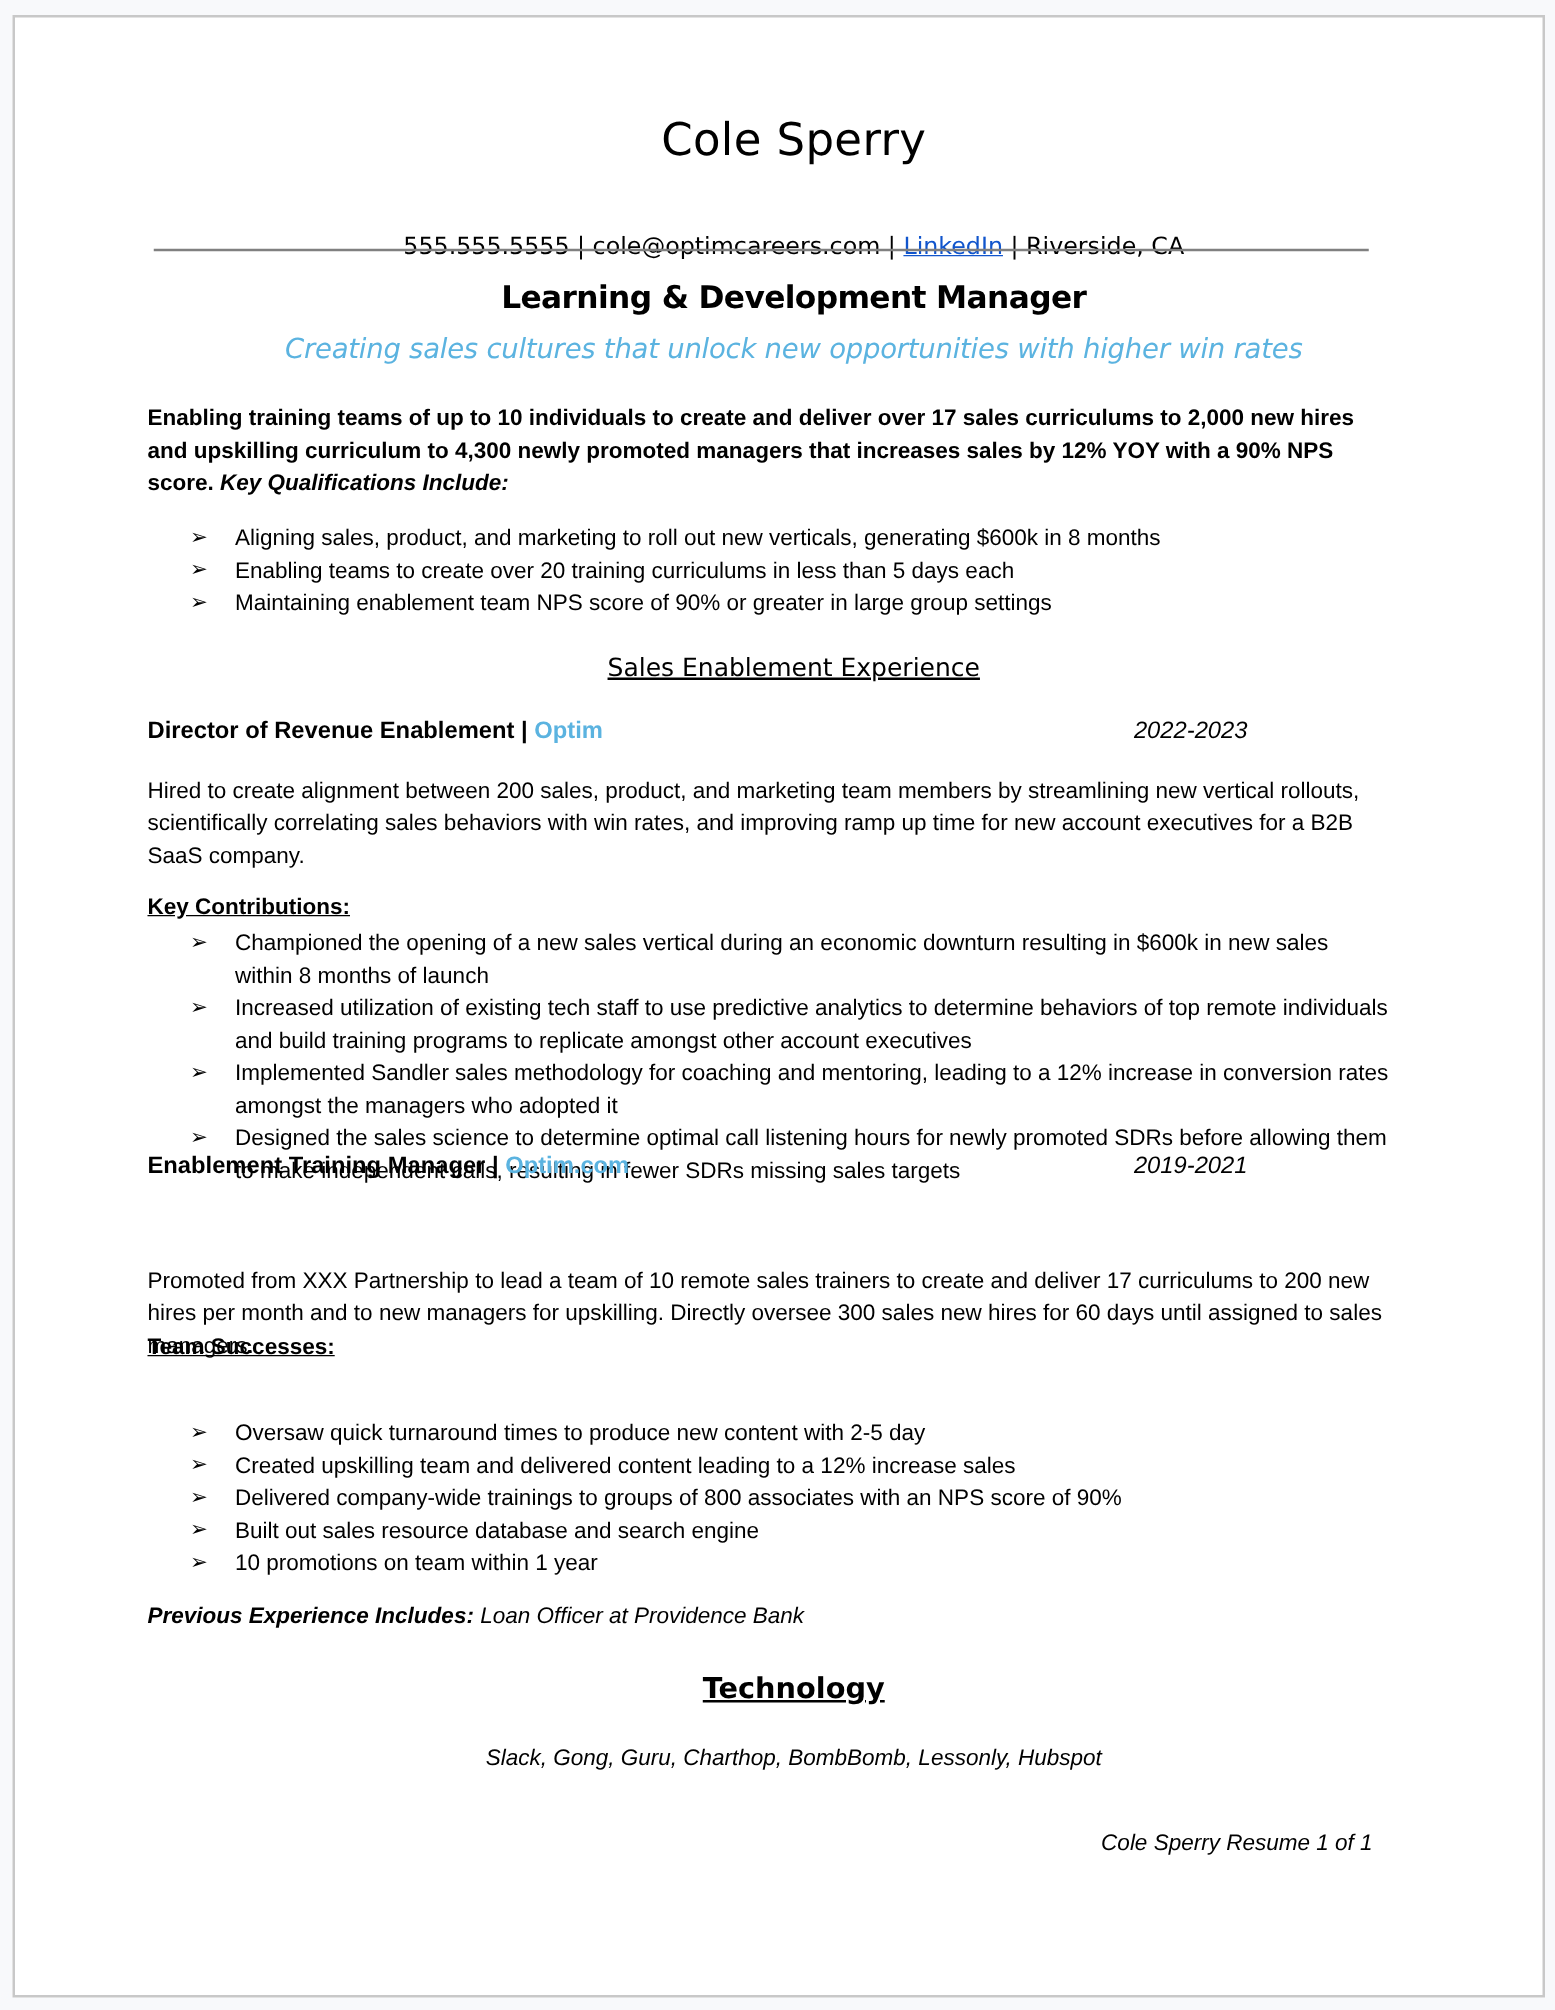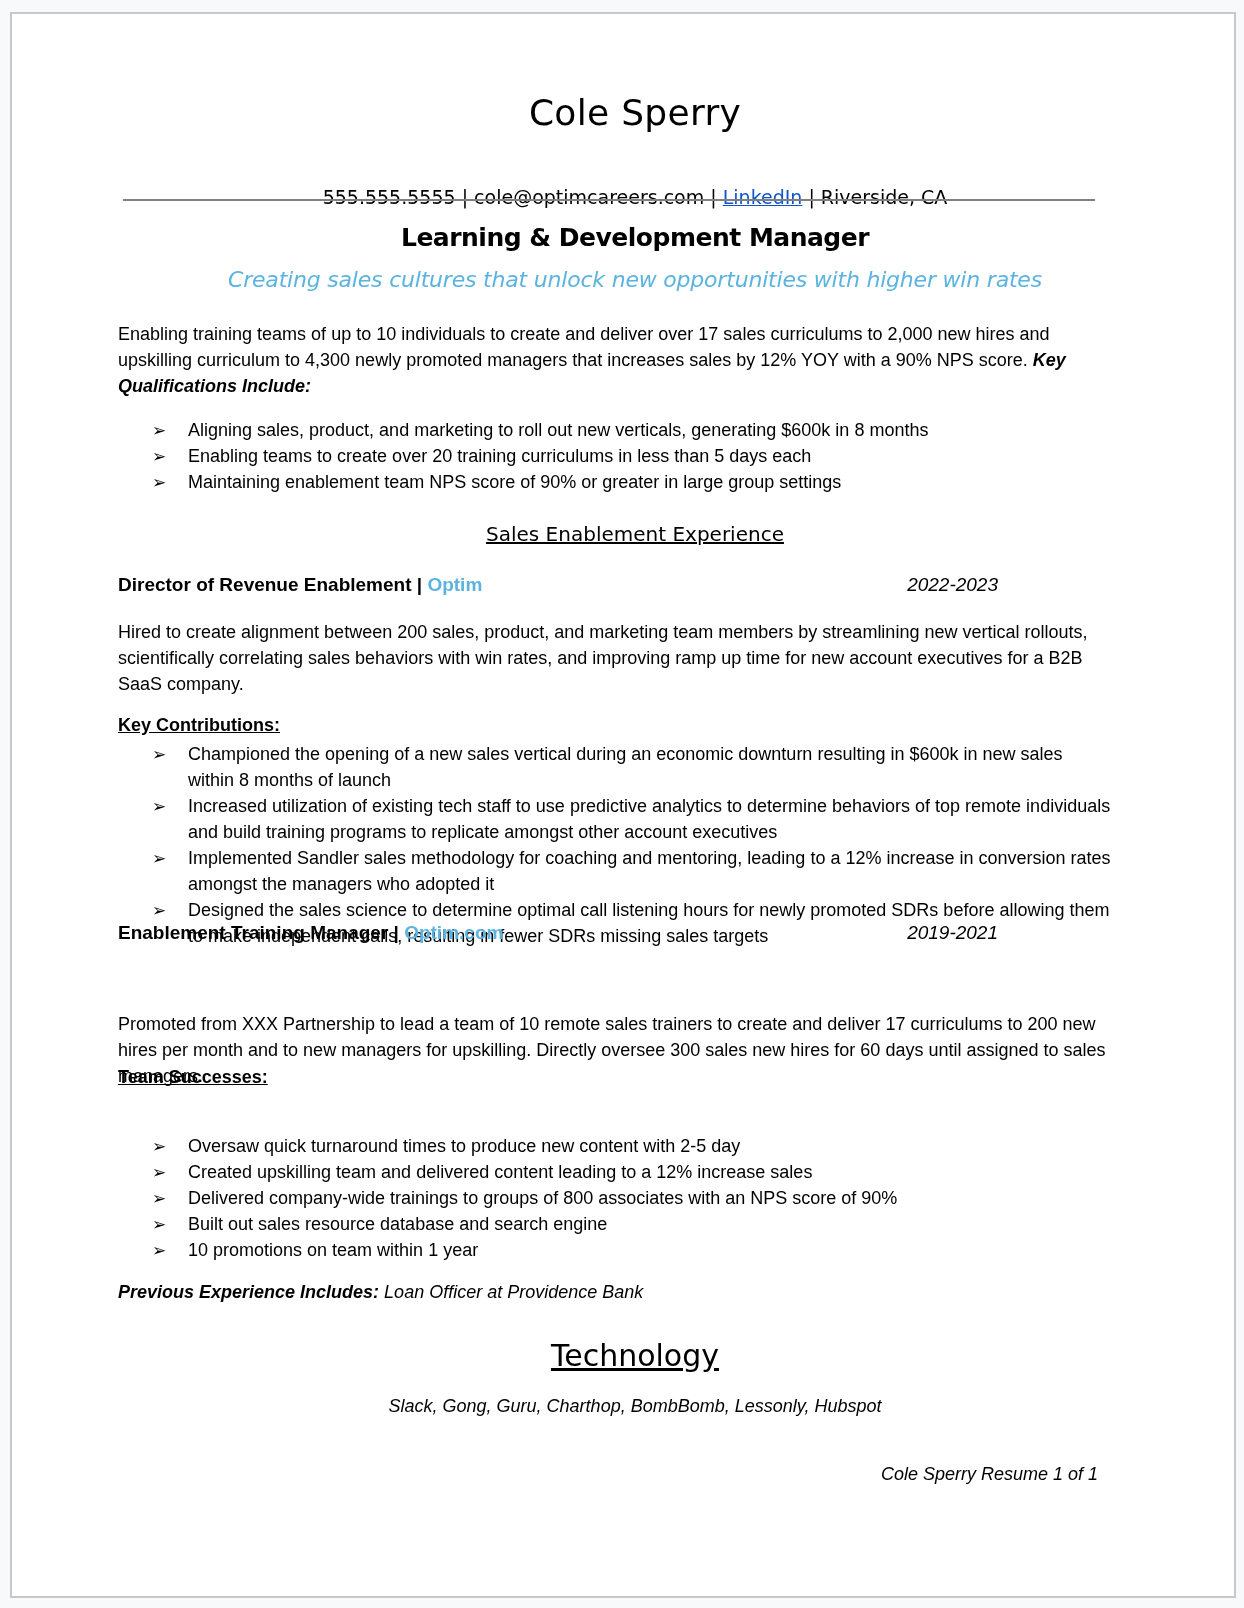--- a/index.html
+++ b/index.html
@@ -17,21 +17,21 @@
   .contact { top:136px; font-family:"DejaVu Sans", sans-serif; font-size:19px;margin-top:36px; }
   .contact a { color:#1155cc; text-decoration:underline; }
   .rule { left:111px; width:972px; top:185px; height:0; border-top:2px solid #808080; }
   .title { top:209px; font-family:"DejaVu Sans", sans-serif; font-size:25px; font-weight:bold; letter-spacing:-0.5px; }
   .tagline { top:253px; font-family:"DejaVu Sans", sans-serif; font-size:22px; font-style:italic; color:#5bb3e0; letter-spacing:-0.2px; }
   .para { left:106px; width:1000px; font-size:18px; line-height:26px; }
   .bullets { left:140px; width:960px; font-size:18px; line-height:26px; margin:0; padding:0; list-style:none; }
   .bullets li { position:relative; padding-left:36px; }
   .bullets li .arrow { position:absolute; left:0; top:0; font-family:"DejaVu Sans", sans-serif; font-size:17px; }
   .section { font-family:"DejaVu Sans", sans-serif; font-size:20px; text-decoration:underline; }
-  .section.big { font-size:30px; }
+  .section.big { font-size:23px;font-weight:bold; }
   .job { left:106px; width:880px; font-size:19px; font-weight:bold; }
   .job .co { color:#5bb3e0; }
   .job .dates { position:absolute; right:0; top:0; font-weight:normal; font-style:italic; }
   .sub { left:106px; font-size:18px; font-weight:bold; text-decoration:underline; }
   .prev { left:106px; font-size:18px; font-style:italic; }
   .tech { font-size:18px; font-style:italic; }
   .footer { right:136px; font-size:18px; font-style:italic; }
 </style>
 </head>
 <body>
@@ -42,21 +42,21 @@
 
   <div class="abs center contact">
     <span>555.555.5555</span><span> | </span><span>cole@optimcareers.com</span><span> | </span><a href="#">LinkedIn</a><span> | </span><span>Riverside, CA</span>
   </div>
 
   <div class="abs rule"></div>
 
   <div class="abs center title">Learning &amp; Development Manager</div>
   <div class="abs center tagline">Creating sales cultures that unlock new opportunities with higher win rates</div>
 
-  <div class="abs para" style="top:307px;">
+  <div class="abs para" style="top:307px;font-weight:bold;">
     <span>Enabling training teams of up to 10 individuals to create and deliver over 17 sales curriculums to 2,000 new hires and upskilling curriculum to 4,300 newly promoted managers that increases sales by 12% YOY with a 90% NPS score. </span><b><i>Key Qualifications Include:</i></b>
   </div>
 
   <ul class="abs bullets" style="top:403px;">
     <li><span class="arrow">➢</span><span>Aligning sales, product, and marketing to roll out new verticals, generating $600k in 8 months</span></li>
     <li><span class="arrow">➢</span><span>Enabling teams to create over 20 training curriculums in less than 5 days each</span></li>
     <li><span class="arrow">➢</span><span>Maintaining enablement team NPS score of 90% or greater in large group settings</span></li>
   </ul>
 
   <div class="abs center section" style="top:508px;">Sales Enablement Experience</div>

